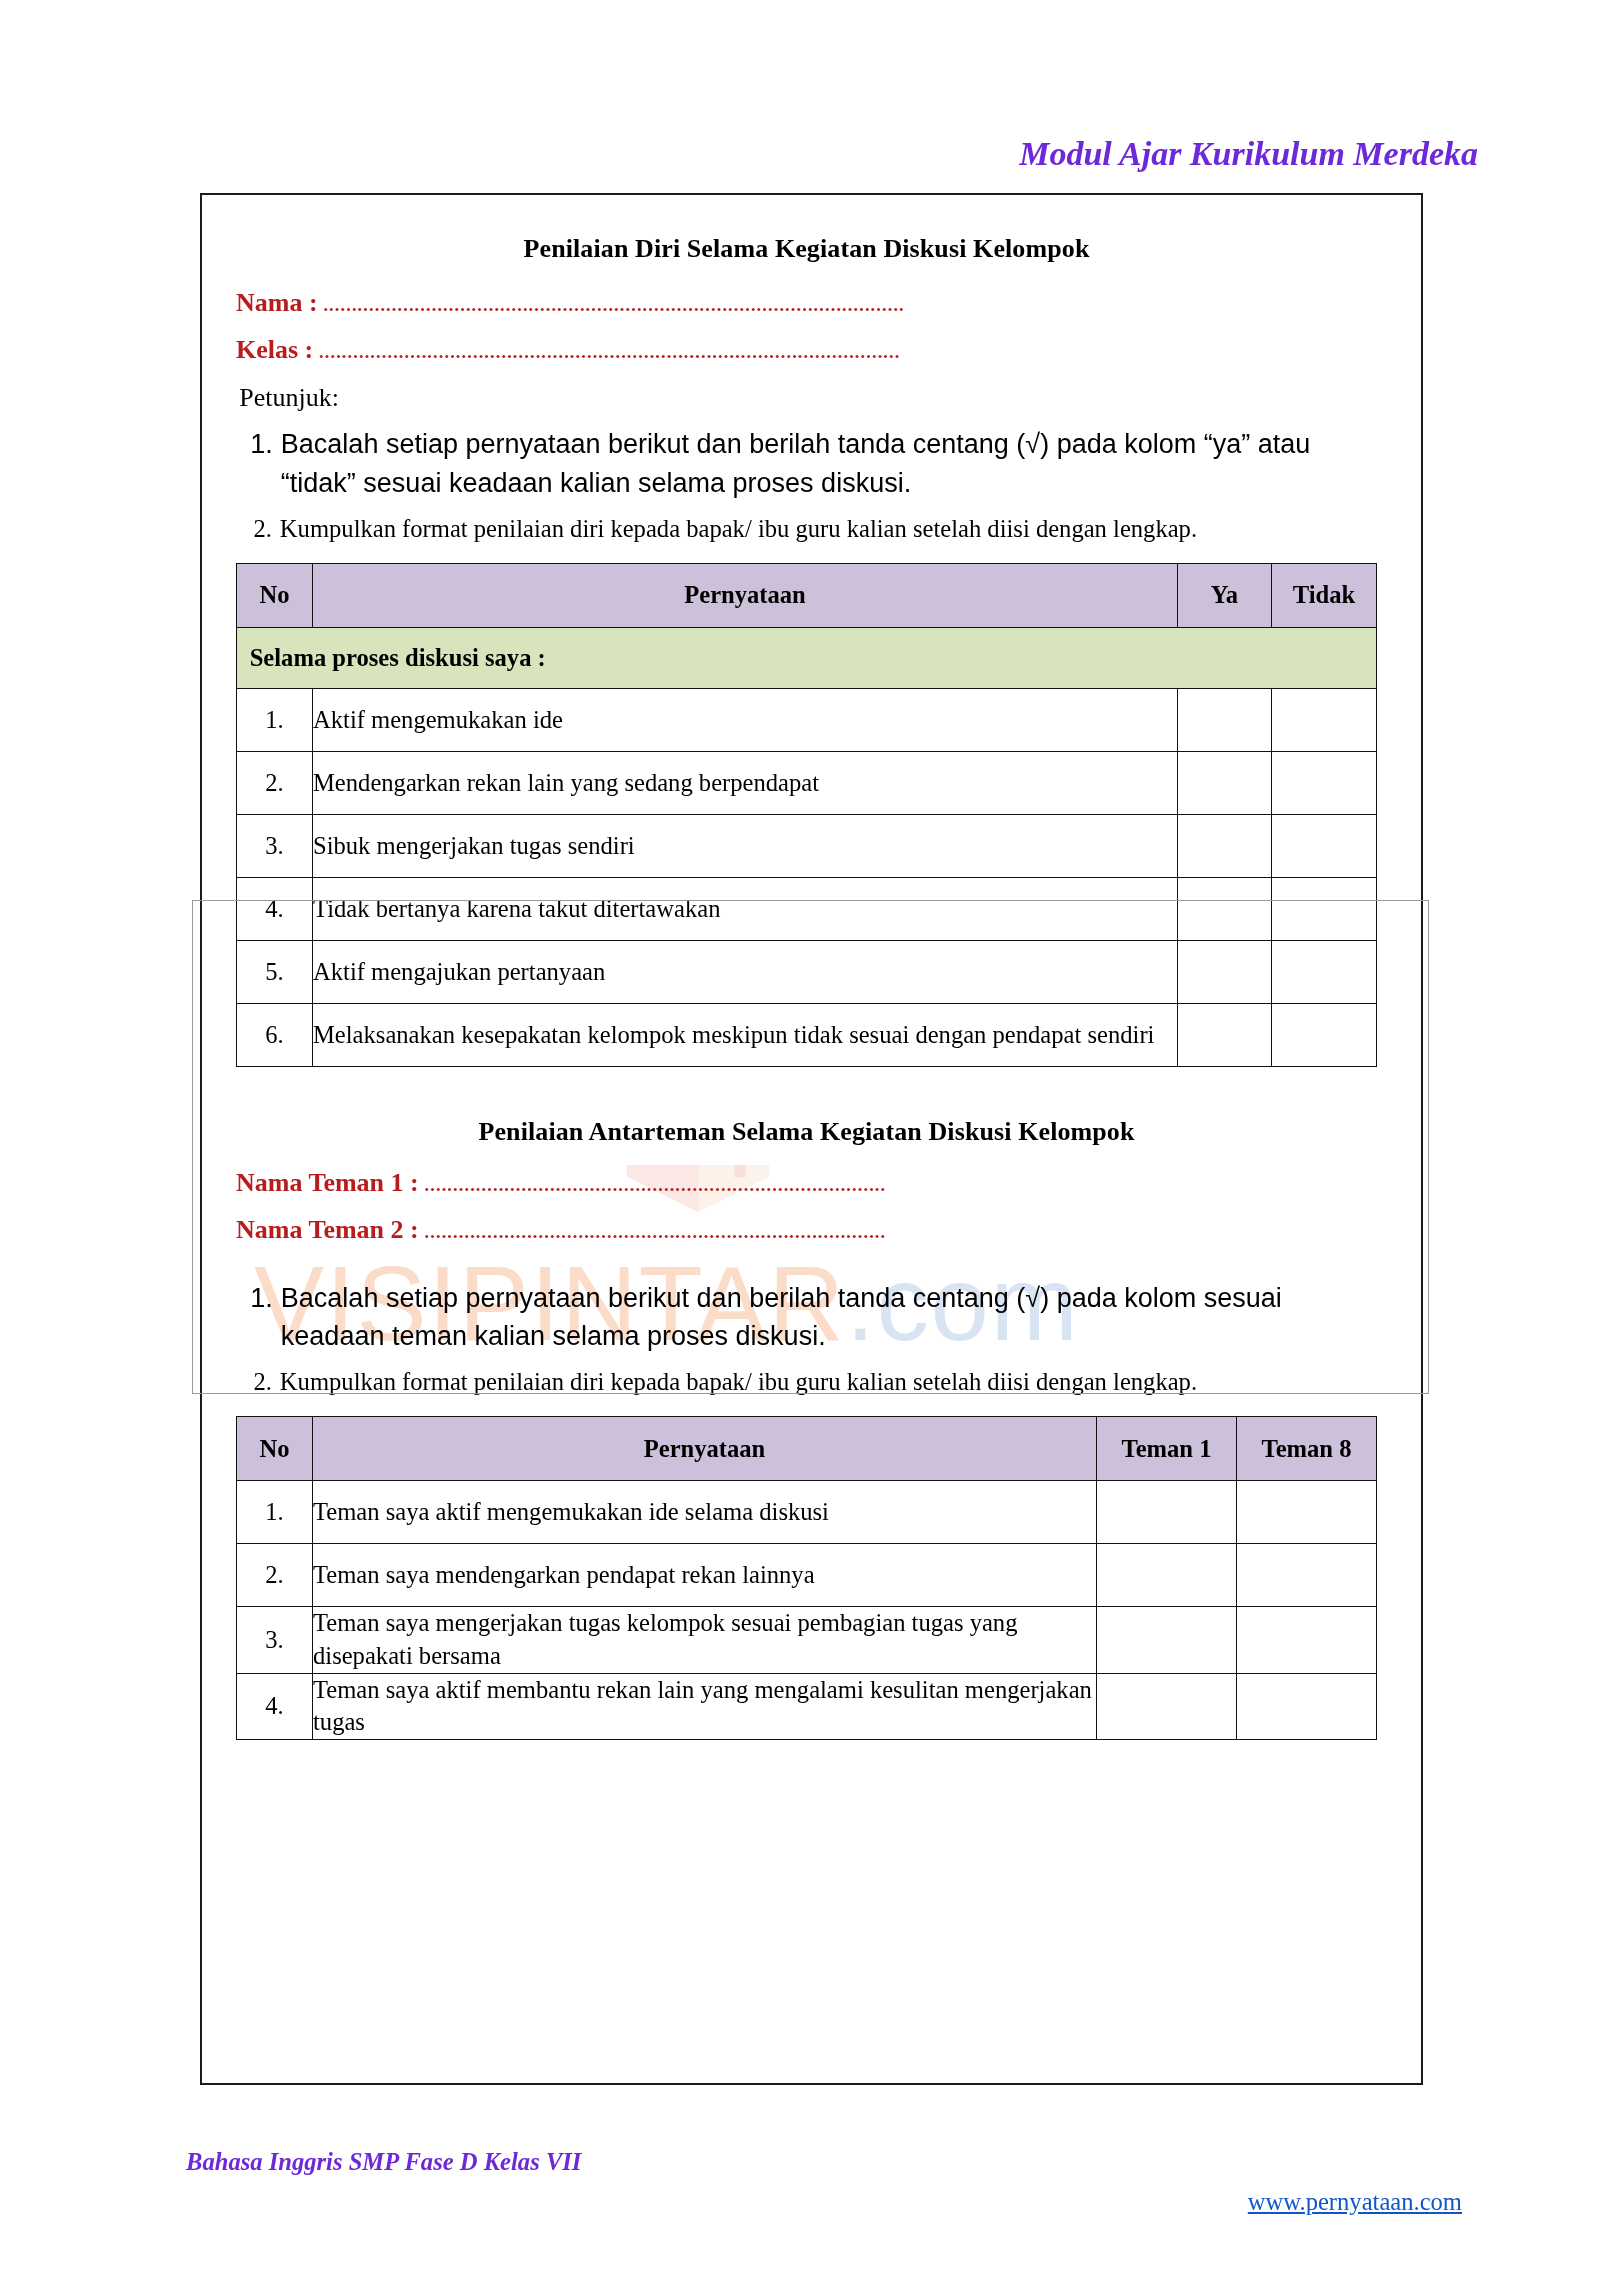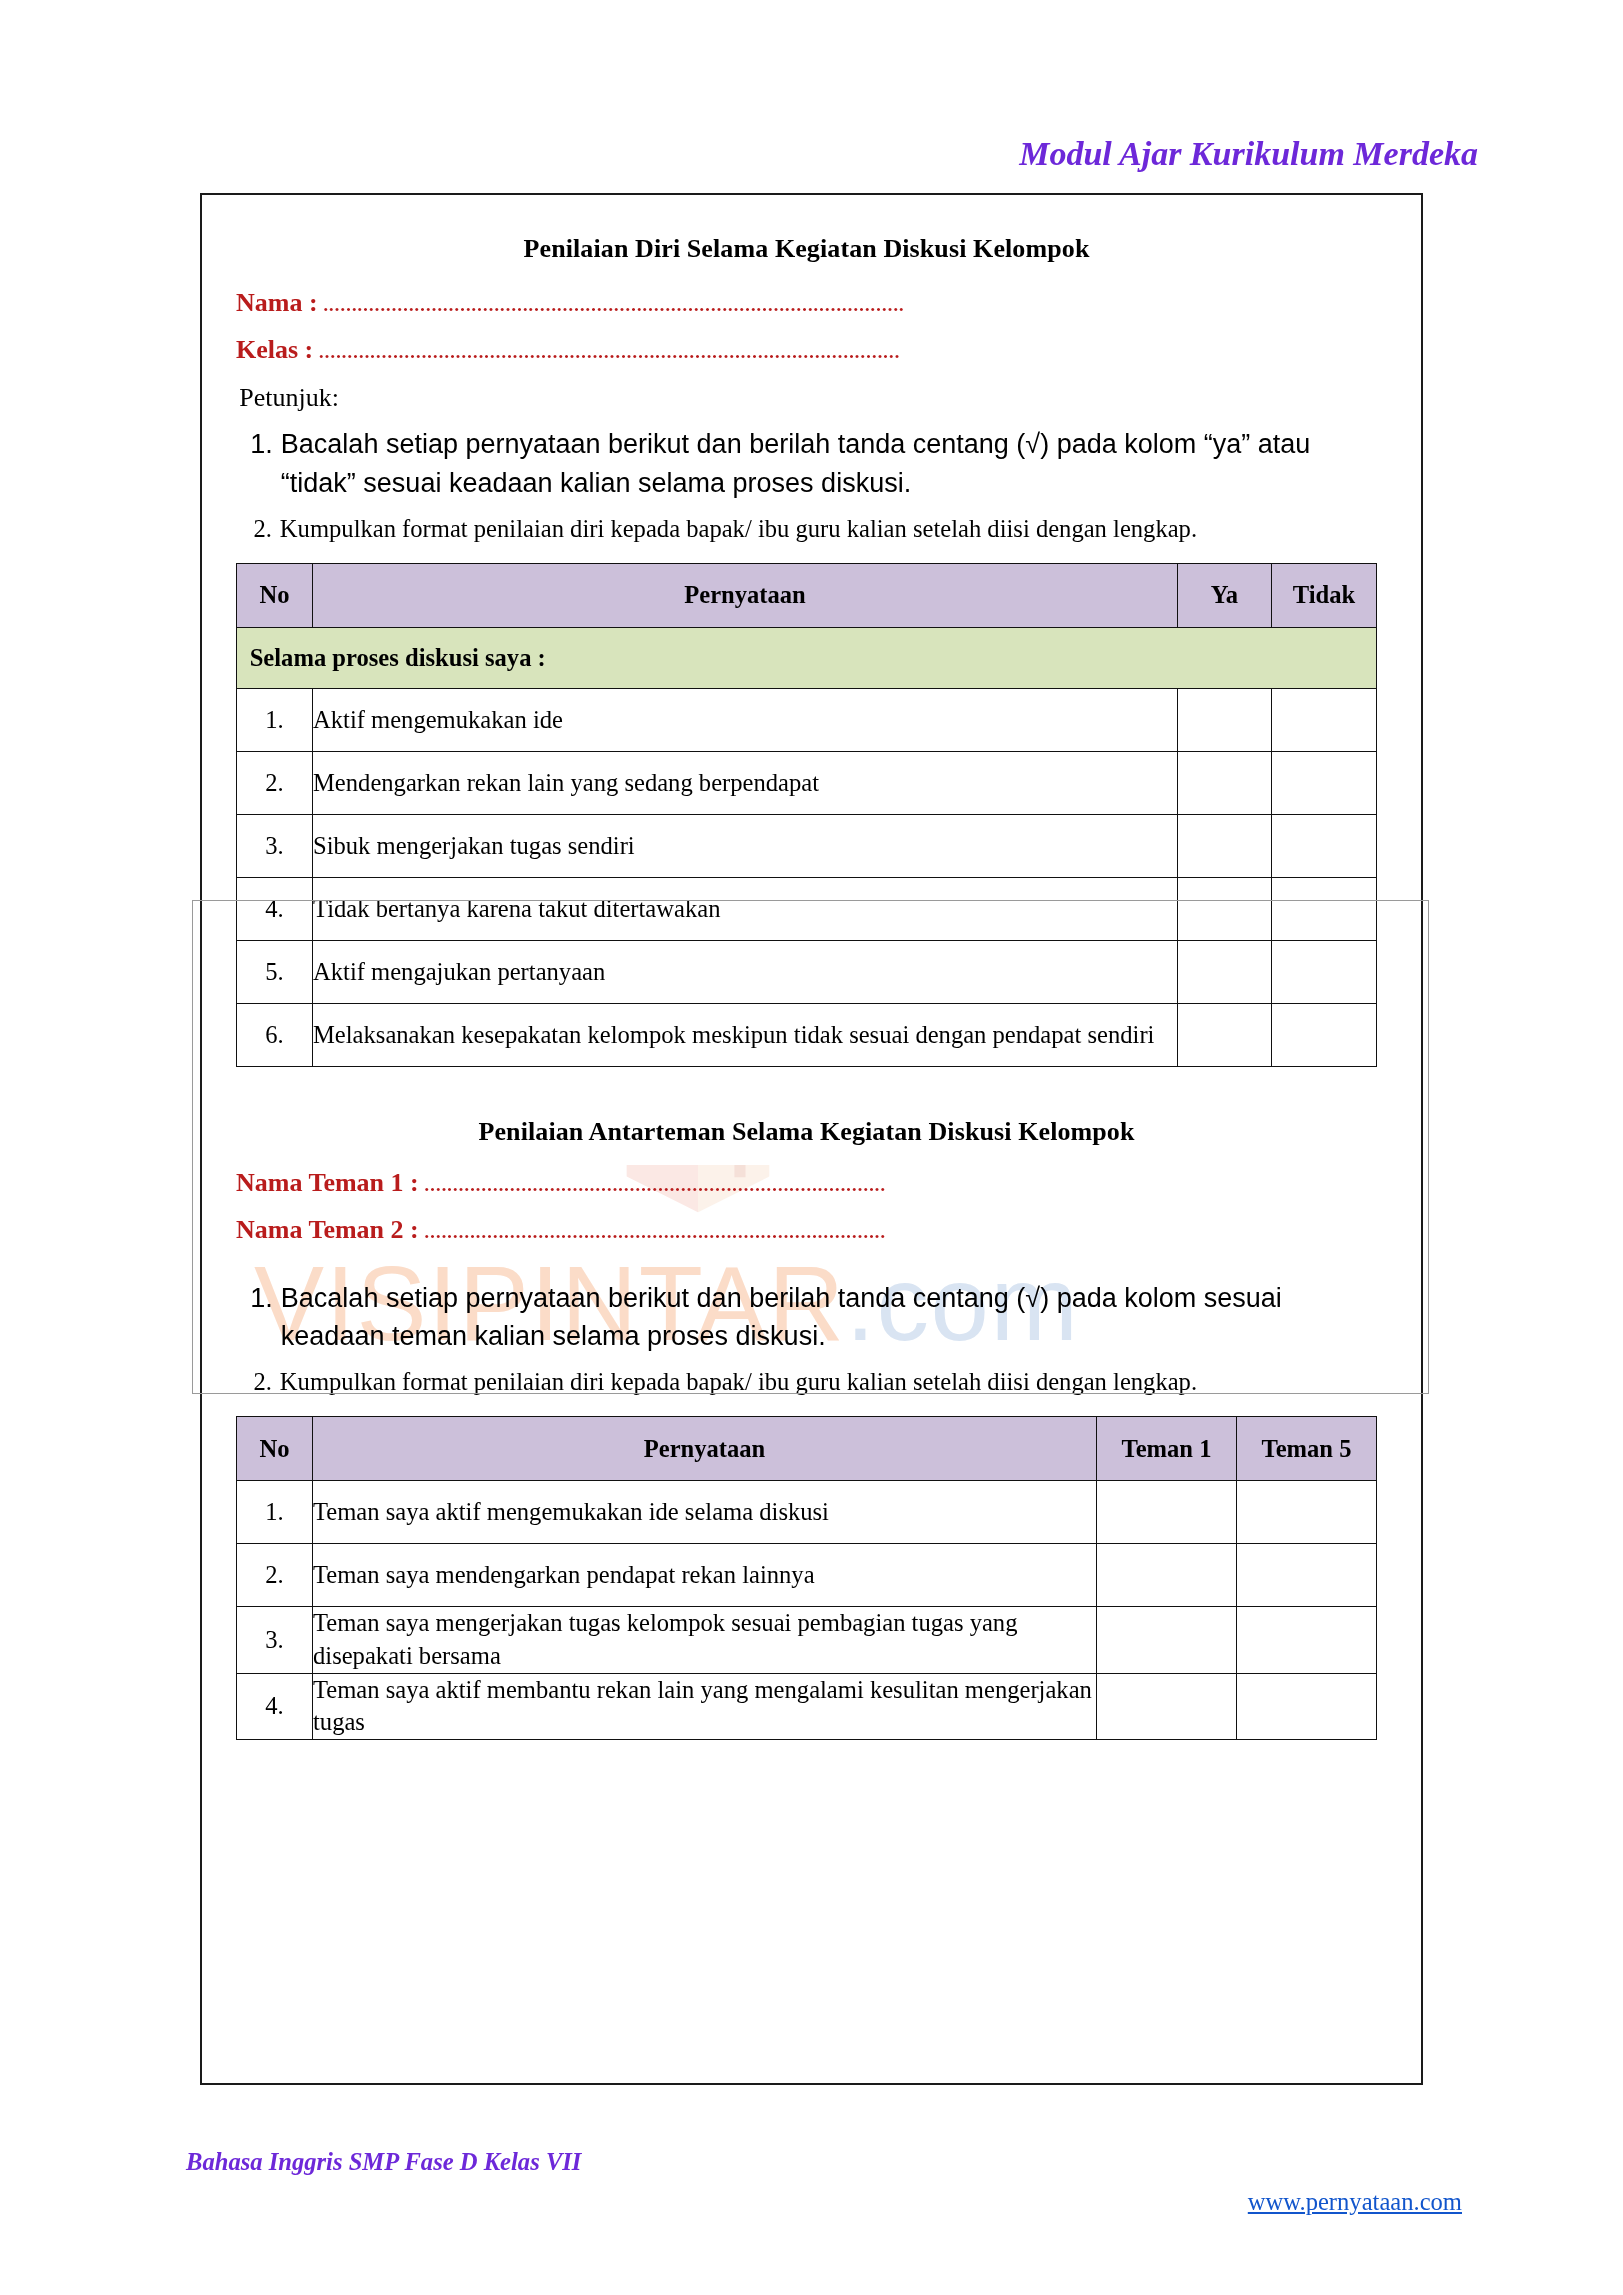--- a/index.html
+++ b/index.html
@@ -389,21 +389,21 @@
         <col class="w-no">
           <col class="w-stmt">
           <col class="w-m1">
           <col class="w-m2">
       </colgroup>
       <thead>
         <tr>
           <th>No</th>
           <th>Pernyataan</th>
           <th>Teman 1</th>
-          <th>Teman 5</th>
+          <th>Teman 8</th>
         </tr>
       </thead>
       <tbody>
         <tr>
           <td class="c-no">1.</td>
           <td class="c-stmt">Teman saya aktif mengemukakan ide selama diskusi</td>
           <td class="c-mark"></td>
           <td class="c-mark"></td>
         </tr>
         <tr>

